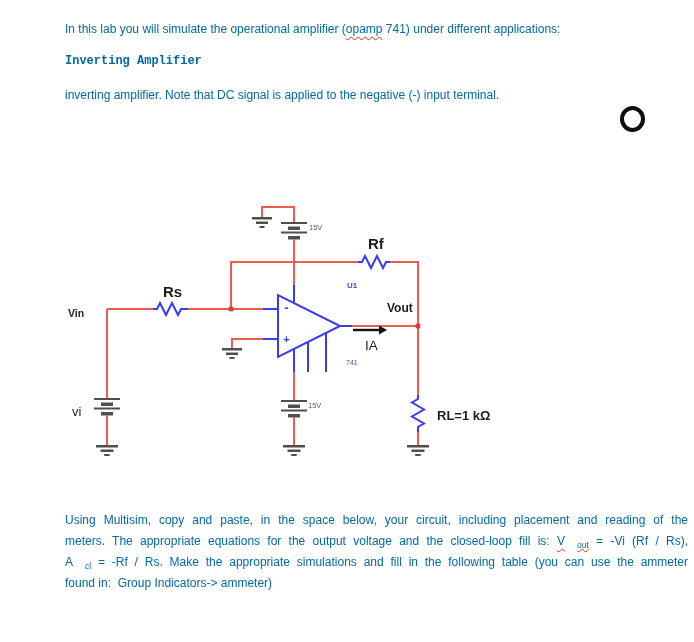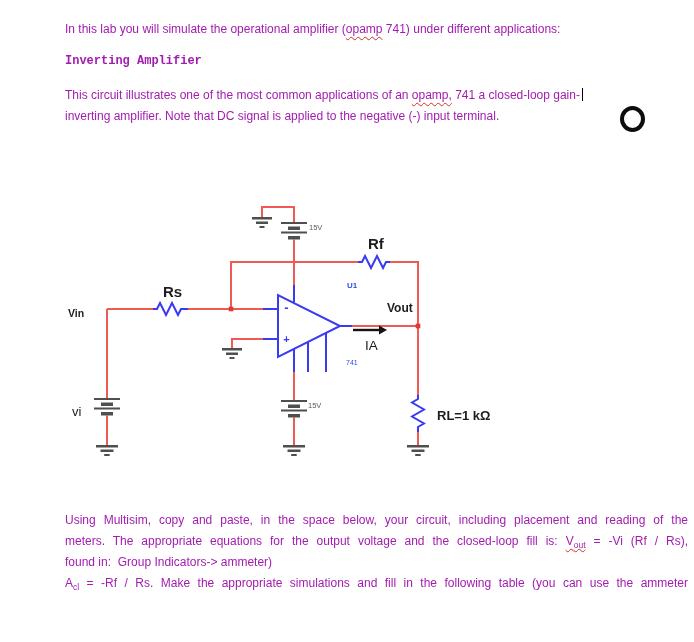--- a/index.html
+++ b/index.html
@@ -1,24 +1,24 @@
 <!DOCTYPE html>
 <html><head>
 <meta charset="utf-8">
 <style>
   html,body{margin:0;padding:0;background:#fff;}
   #page{position:relative;width:694px;height:642px;background:#ffffff;overflow:hidden;
-        font-family:"Liberation Sans",sans-serif;color:#a21caf;}
+        font-family:"Liberation Sans",sans-serif;color:#0369a1;}
   .tblock{position:absolute;left:65px;width:623px;font-size:12px;line-height:21px;}
   .line{white-space:pre;}
   .line.j{white-space:nowrap;text-align:justify;text-align-last:justify;}
   .bold{font-weight:bold;font-family:Liberation Mono, monospace;}
   .sq{text-decoration:underline;text-decoration-style:wavy;text-decoration-color:#d03024;
       text-decoration-thickness:1px;text-underline-offset:3px;}
-  sub{font-size:8.5px;line-height:0;}
+  sub{font-size:8.5px;line-height:0;margin-left:12px;}
   .cursor{display:inline-block;width:1.5px;height:13px;background:#000;margin-left:2px;vertical-align:-2px;}
   #circle-annot{position:absolute;left:620px;top:106px;width:17px;height:18px;
         border:4px solid #0d0d0d;border-radius:50%;background:transparent;box-sizing:content-box;}
   #circuit{position:absolute;left:60px;top:195px;}
   svg text{font-family:"Liberation Sans",sans-serif;}
   .w{stroke:#ef5a52;stroke-width:2;fill:none;}
   .c{stroke:#3a3af2;stroke-width:2;fill:none;}
   .sym{fill:#4f4f4f;}
   .blk{fill:#1d1d1d;font-weight:bold;}
   .blu{fill:#2b4fe0;font-weight:bold;}
@@ -31,21 +31,20 @@
 
   <div class="tblock" style="top:19px;">
     <div class="line"><span>In this lab you will simulate the operational amplifier (</span><span class="sq">opamp</span><span> 741) under different applications:</span></div>
   </div>
 
   <div class="tblock bold" style="top:51px;">
     <div class="line">Inverting Amplifier</div>
   </div>
 
   <div class="tblock" style="top:85px;">
-    <div class="line"><span>This circuit illustrates one of the most common applications of an </span><span class="sq">opamp,</span><span> 741 a closed-loop gain-</span><span class="cursor"></span></div>
     <div class="line">inverting amplifier. Note that DC signal is applied to the negative (-) input terminal.</div>
   </div>
 
   <div id="circle-annot"></div>
 
   <svg id="circuit" width="440" height="275" viewBox="0 0 440 275">
 
     <path class="w" d="M202 22 V12 H234 V27"></path>
     <path class="w" d="M234 44.5 V90"></path>
     <path class="w" d="M171 114 V67 H298"></path>
@@ -142,17 +141,17 @@
     <text x="308" y="54" font-size="15" class="blk">Rf</text>
     <text x="327" y="117" font-size="12" class="blk">Vout</text>
     <text x="305" y="155" font-size="13.5" fill="#1d1d1d">IA</text>
     <text x="377" y="225" font-size="13" class="blk">RL=1 kΩ</text>
     <text x="12" y="221" font-size="13" fill="#1d1d1d">vi</text>
   </svg>
 
   <div class="tblock" style="top:510px;">
     <div class="line j">Using Multisim, copy and paste, in the space below, your circuit, including placement and reading of the</div>
     <div class="line j"><span>meters. The appropriate equations for the output voltage and the closed-loop fill is: </span><span class="sq"><span>V</span><sub>out</sub></span><span> = -Vi (Rf / Rs),</span></div>
+    <div class="line j"><span>A</span><sub>cl</sub><span> = -Rf / Rs. Make the appropriate simulations and fill in the following table (you can use the ammeter</span></div>
     <div class="line">found in:  Group Indicators-&gt; ammeter)</div>
-    <div class="line j"><span>A</span><sub>cl</sub><span> = -Rf / Rs. Make the appropriate simulations and fill in the following table (you can use the ammeter</span></div>
   </div>
 
 </div>
 
 </body></html>

